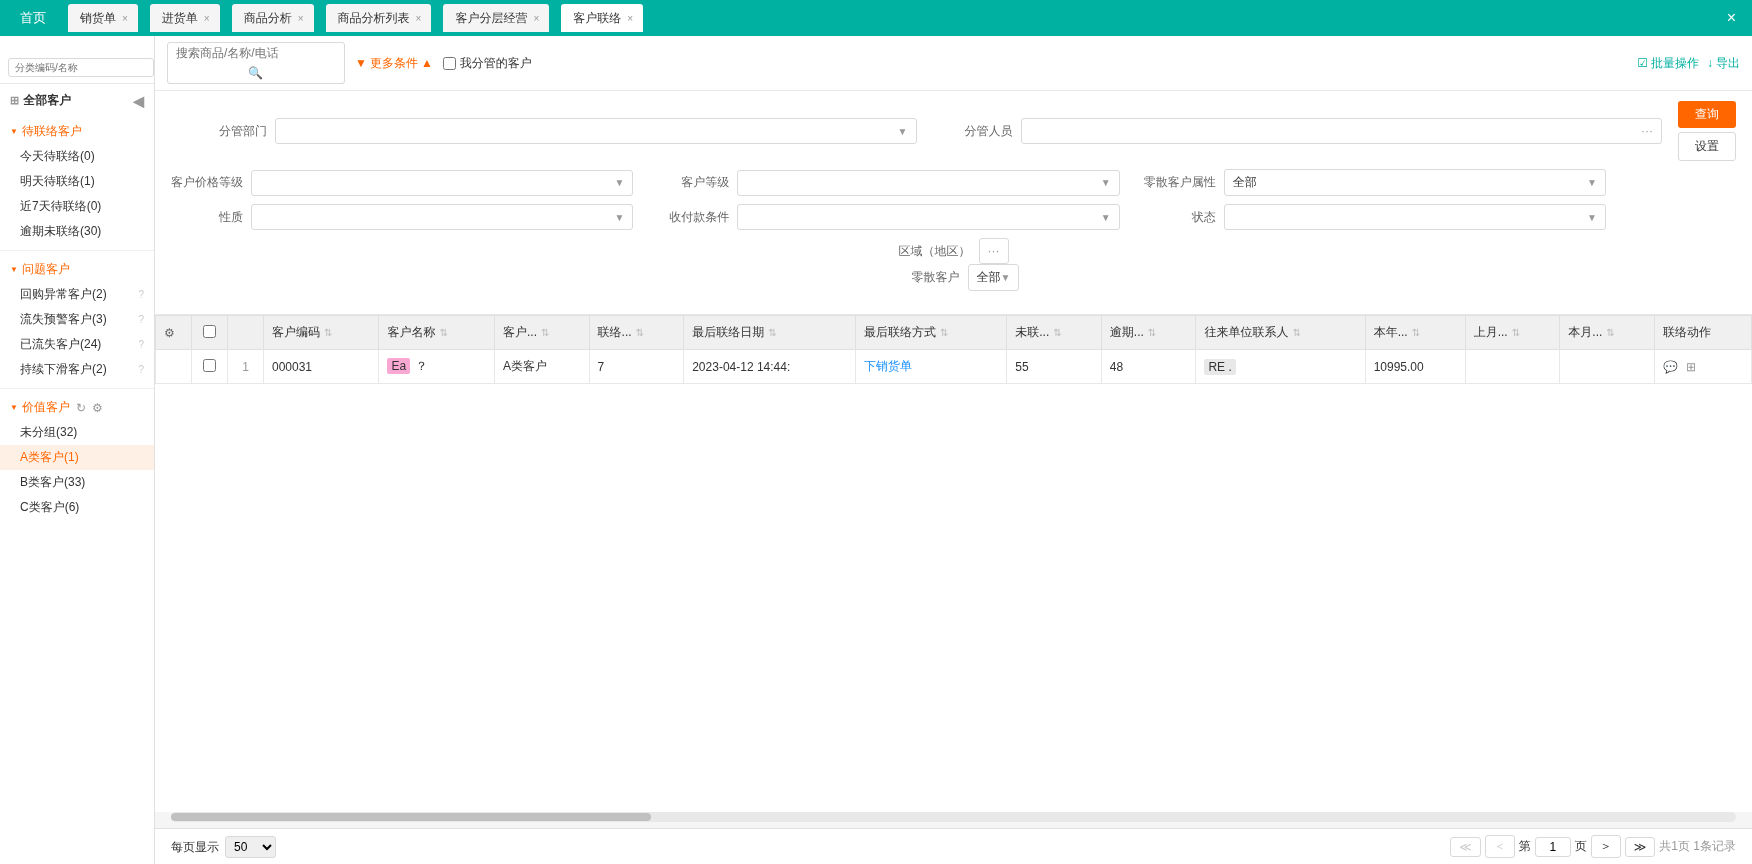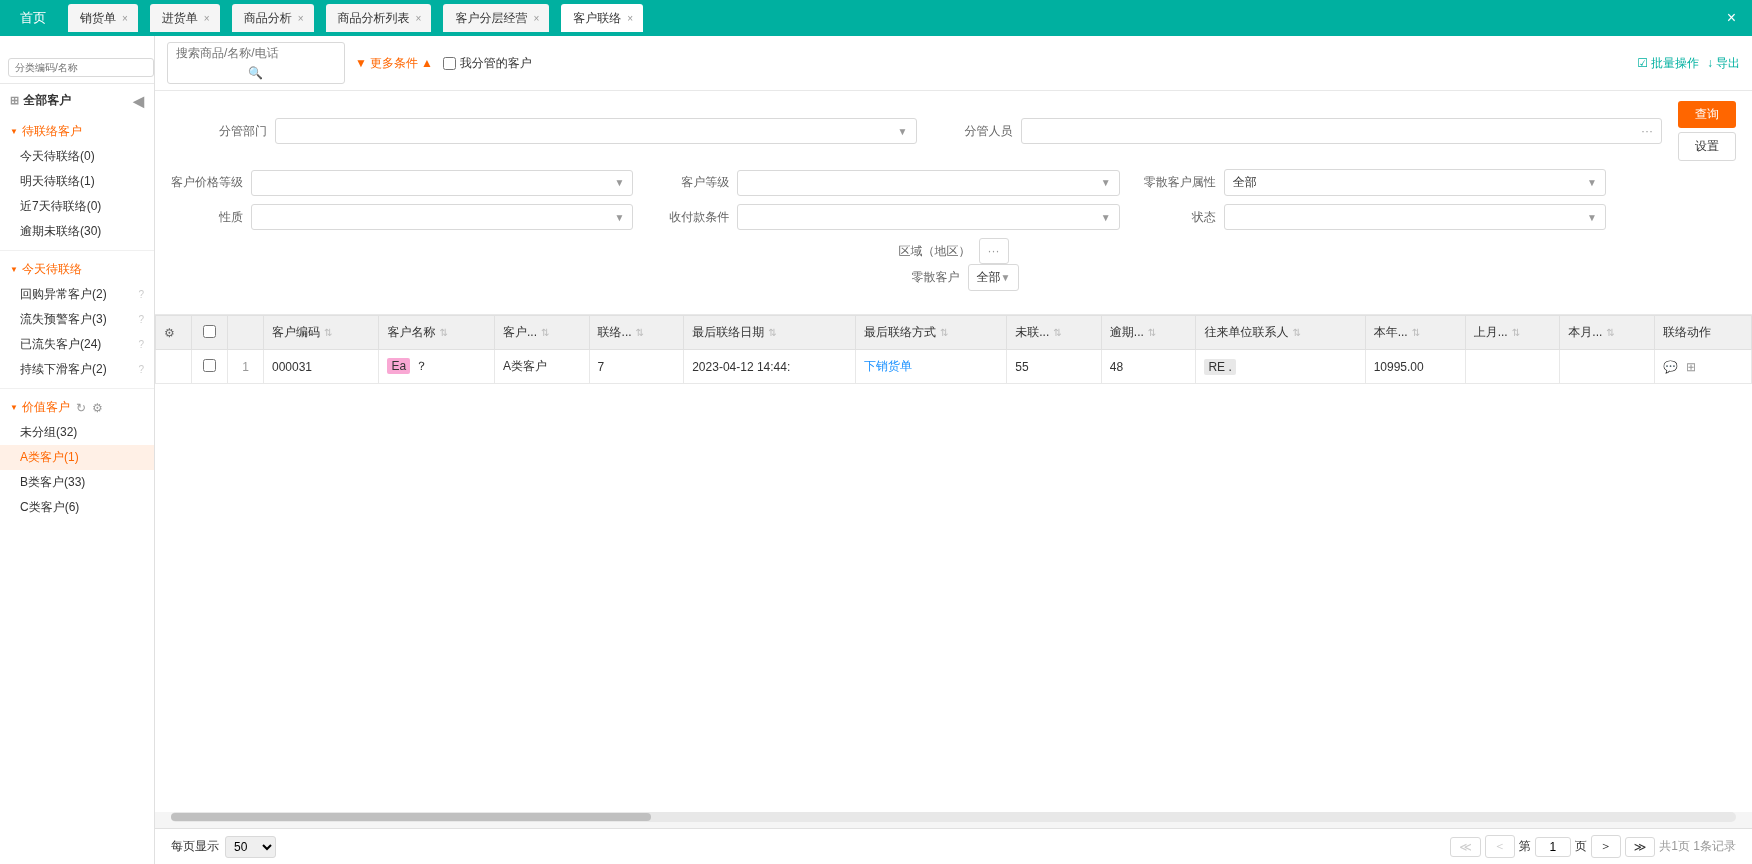--- a/index.html
+++ b/index.html
@@ -136,21 +136,21 @@
     thead th .sort-icon { color: #bbb; font-size: 10px; cursor: pointer; }
     tbody tr { border-bottom: 1px solid #f0f0f0; }
     tbody td { padding: 8px 8px; border: 1px solid #e8e8e8; font-size: 12px; color: #333; white-space: nowrap; }
     .row-num { color: #999; text-align: center; }
     .link-text { color: #1890ff; cursor: pointer; text-decoration: none; }
     .action-icons { display: flex; gap: 8px; color: #999; cursor: pointer; }
 
     
     .bottom-bar {
       background: white; border-top: 1px solid #e0e0e0;
-      display: flex; align-items: center; padding: 6px 16px;
+      display: flex; align-items: flex-end; padding: 6px 16px;
       justify-content: space-between; height: 36px;
     }
     .page-size-select {
       display: flex; align-items: center; gap: 6px; color: #333; font-size: 12px;
     }
     .page-size-select select {
       border: 1px solid #d9d9d9; border-radius: 3px;
       padding: 2px 4px; font-size: 12px; outline: none;
     }
     .pagination { display: flex; align-items: center; gap: 4px; font-size: 12px; color: #333; }
@@ -244,21 +244,21 @@
       <div class="sidebar-item">
         <span>逾期未联络(30)</span>
       </div>
     </div>
 
     <div class="sidebar-divider"></div>
 
     <div class="sidebar-section">
       <div class="sidebar-section-title">
         <span class="triangle">▼</span>
-        <span>今天待联络</span>
+        <span>问题客户</span>
       </div>
       <div class="sidebar-item">
         <span>回购异常客户(2)</span>
         <span class="question-icon">?</span>
       </div>
       <div class="sidebar-item">
         <span>流失预警客户(3)</span>
         <span class="question-icon">?</span>
       </div>
       <div class="sidebar-item">

